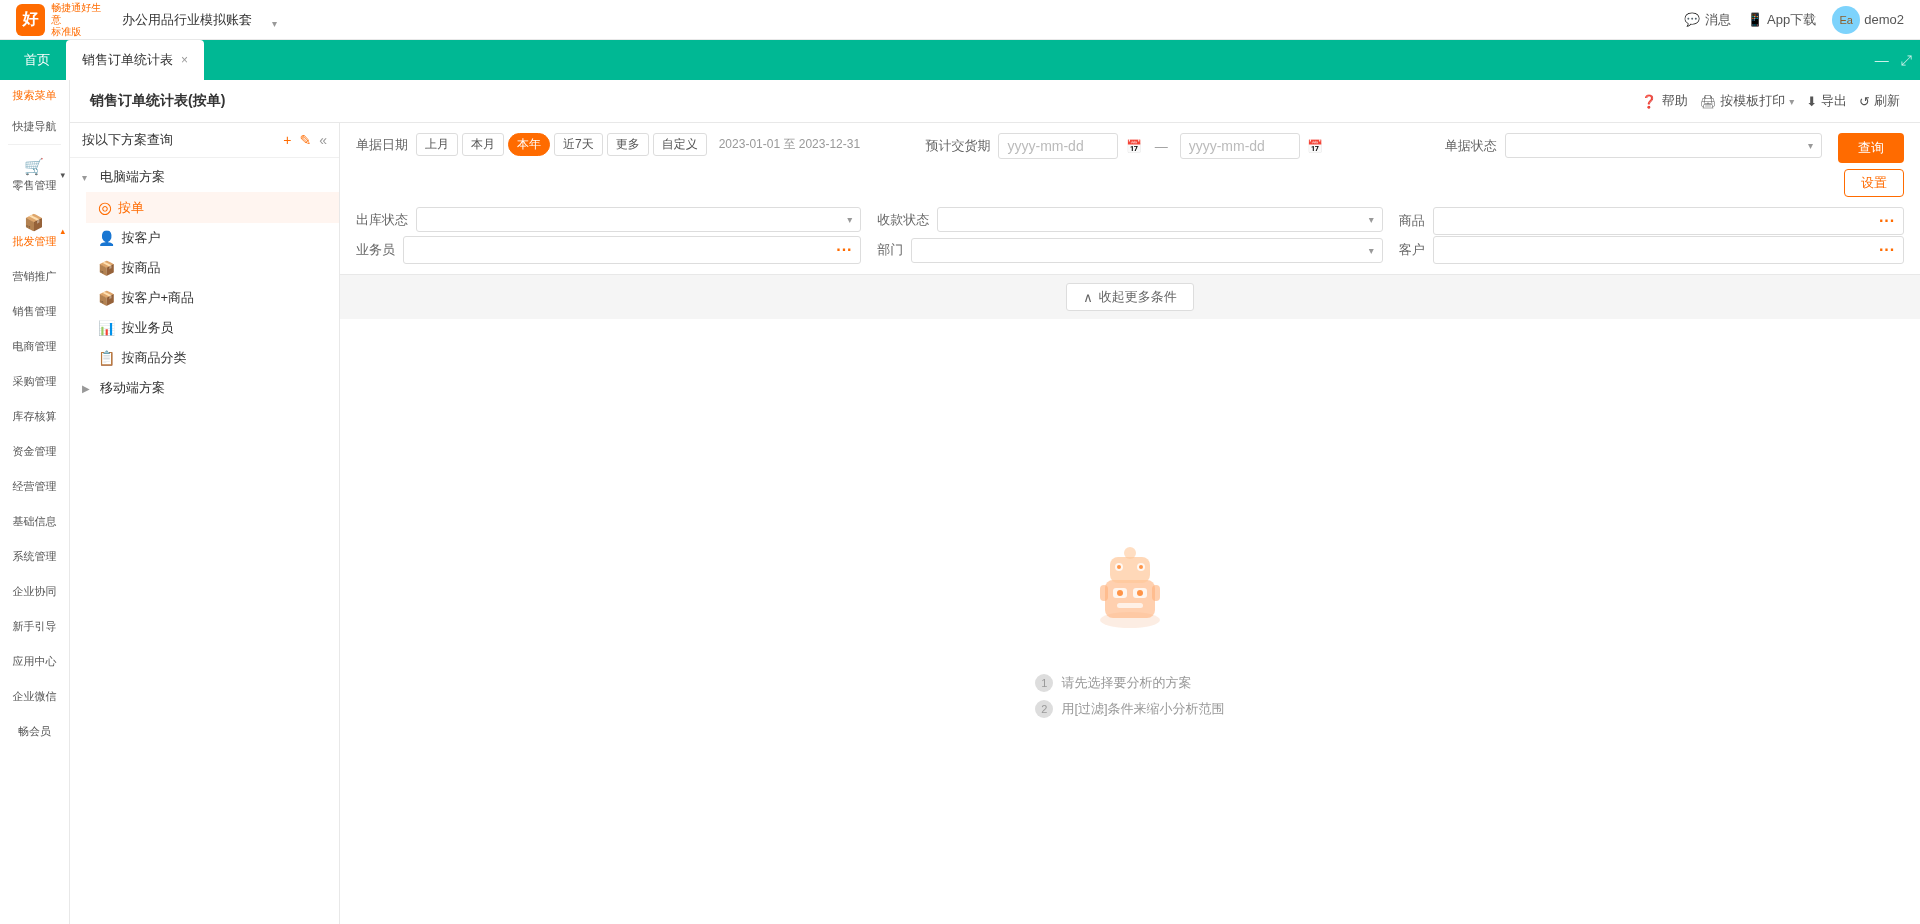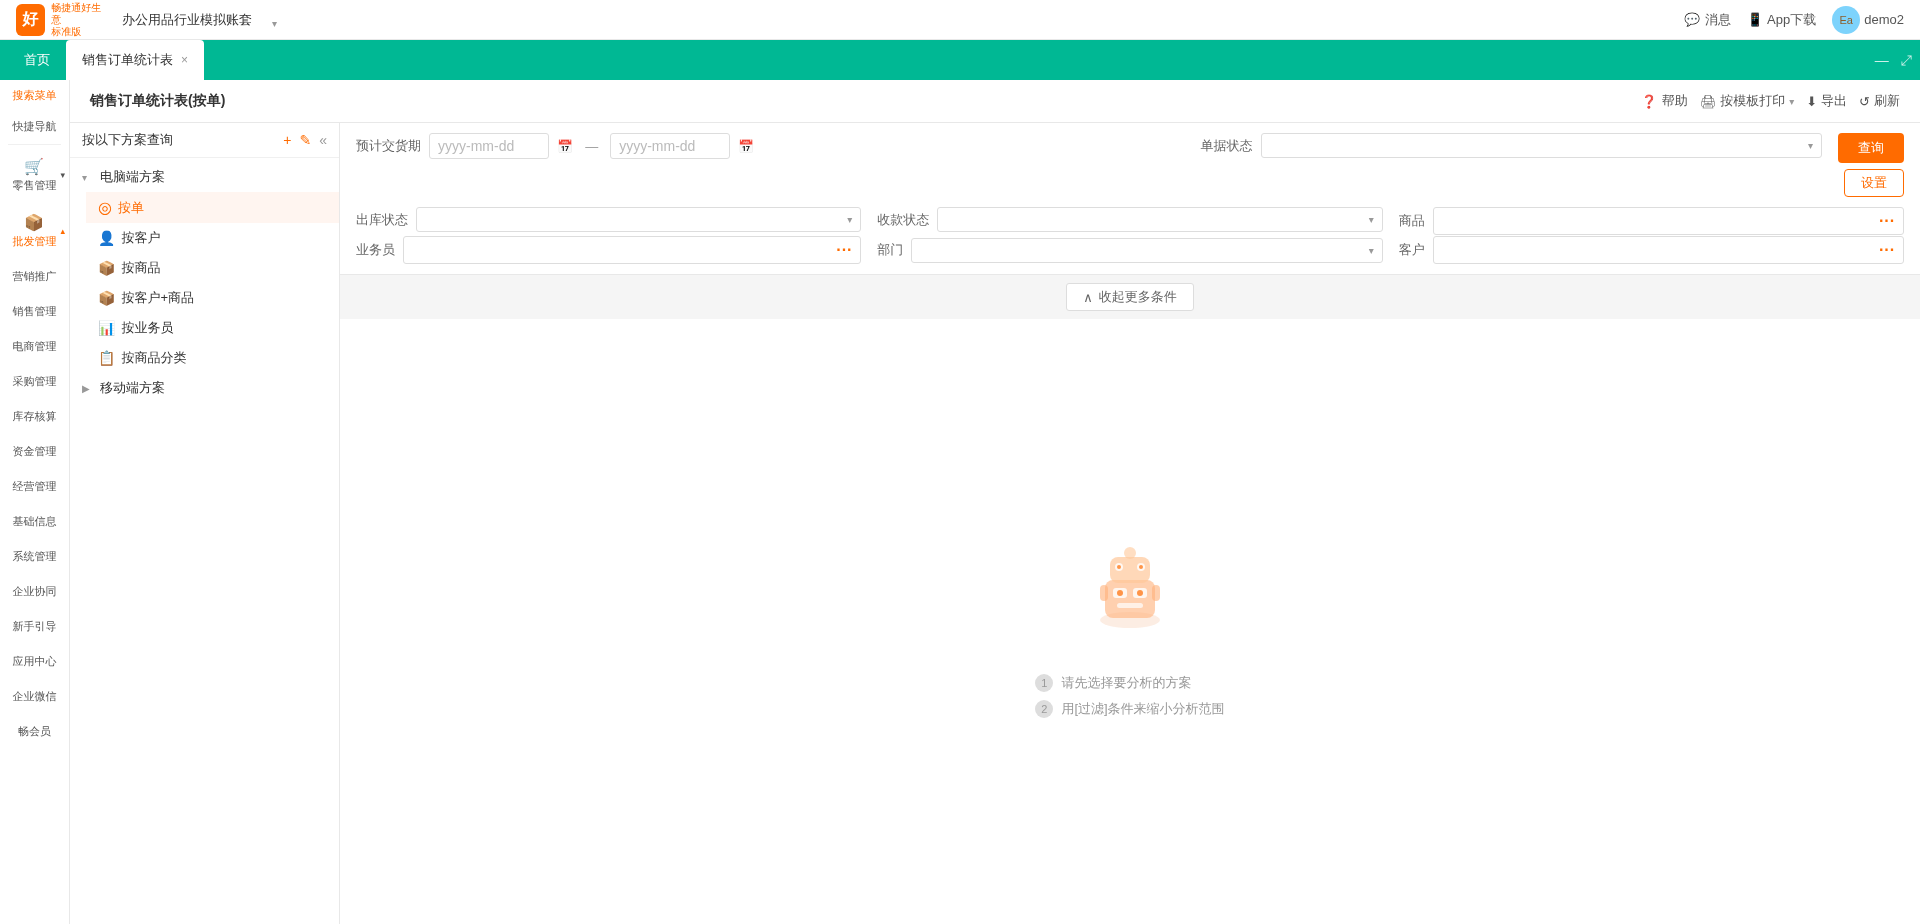--- a/index.html
+++ b/index.html
@@ -283,20 +283,34 @@
             </div>
           </div>
         </div>
       </div>
 
       <div class="right-content">
 
         <div class="filter-bar">
 
           <div style="display:flex;align-items:flex-start;gap:16px;margin-bottom:10px;">
+            <div style="display:flex;align-items:center;gap:8px;flex:2.2;">
+              <span class="filter-row-label">单据日期</span>
+              <div class="date-quick-btns">
+                <button class="date-btn">上月</button>
+                <button class="date-btn">本月</button>
+                <button class="date-btn active">本年</button>
+                <button class="date-btn">近7天</button>
+                <button class="date-btn">更多</button>
+                <button class="date-btn">自定义</button>
+              </div>
+              <div style="display:flex;align-items:center;gap:4px;margin-left:4px;">
+                <span style="color:#999;font-size:12px;">2023-01-01 至 2023-12-31</span>
+              </div>
+            </div>
             <div style="display:flex;align-items:center;gap:8px;flex:2;">
               <span class="filter-row-label">预计交货期</span>
               <input type="text" class="filter-input" style="width: 120px;" placeholder="yyyy-mm-dd">
               <span style="color:#ff6b00;cursor:pointer;">📅</span>
               <span class="date-separator">—</span>
               <input type="text" class="filter-input" style="width: 120px;" placeholder="yyyy-mm-dd">
               <span style="color:#ff6b00;cursor:pointer;">📅</span>
             </div>
             <div style="display:flex;align-items:center;gap:8px;flex:1.5;">
               <span class="filter-row-label">单据状态</span>

